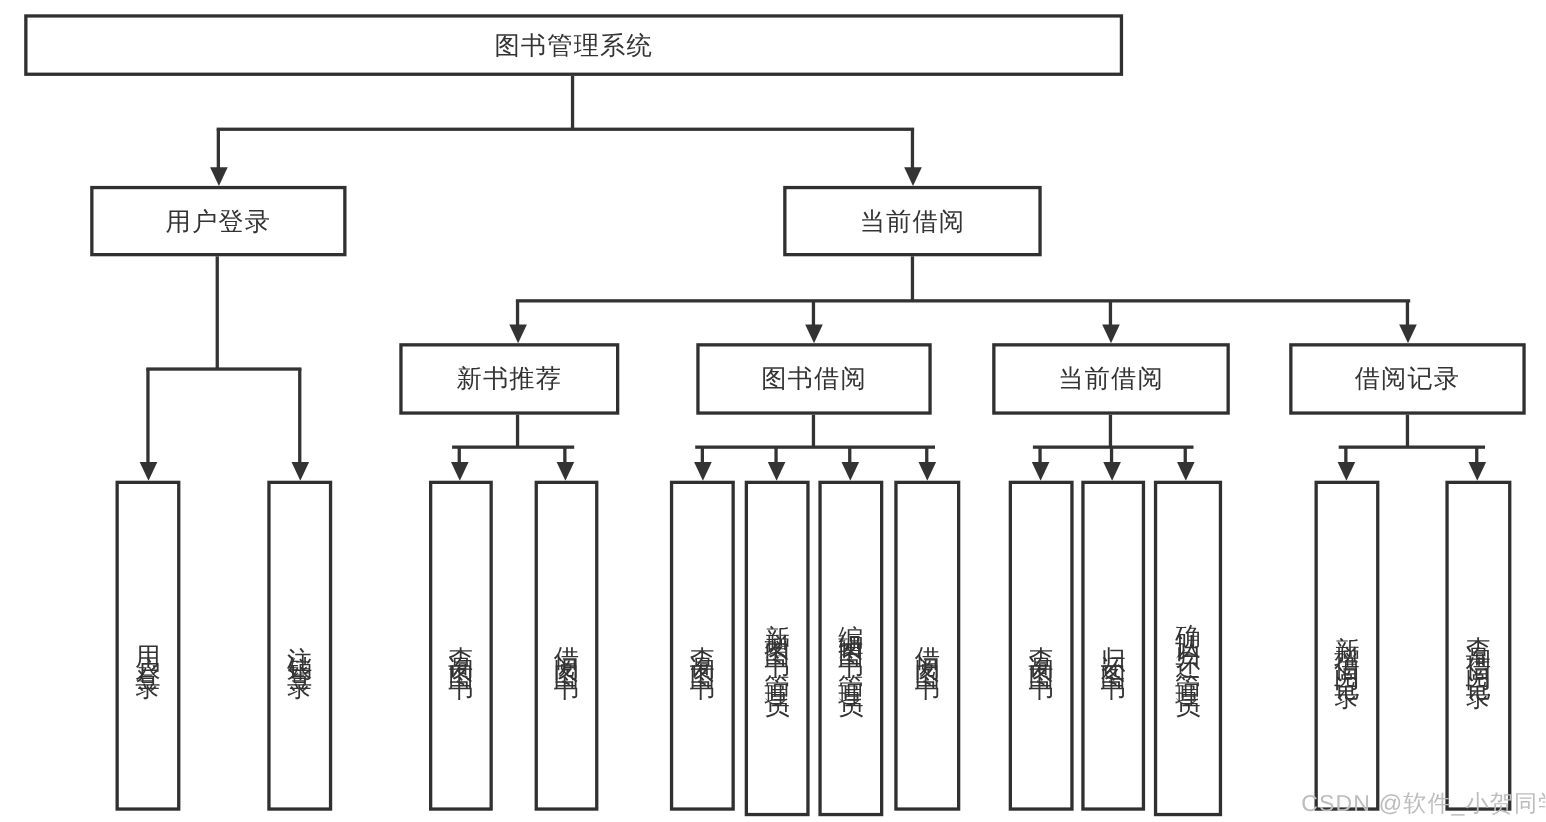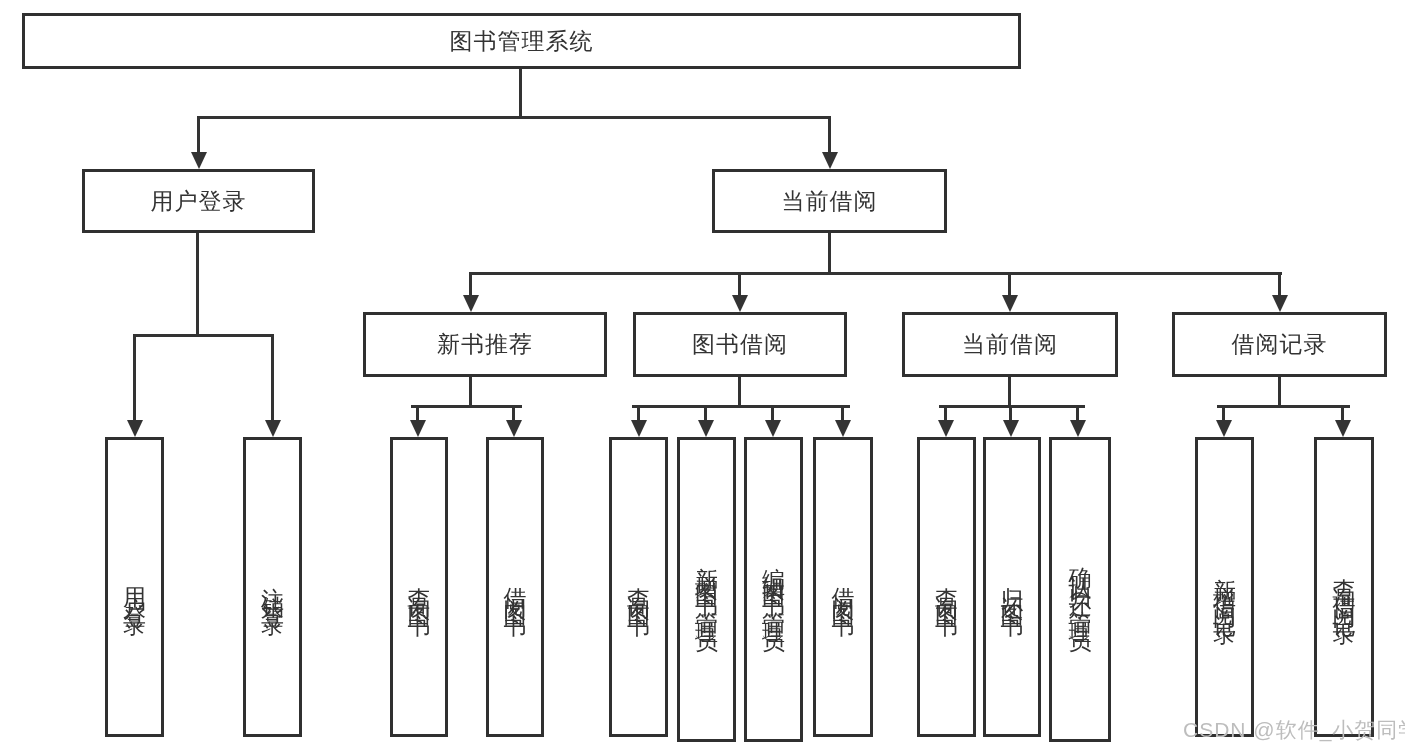--- a/index.html
+++ b/index.html
@@ -56,21 +56,21 @@
   <div class="arrow" style="left:133px;top:335px;height:86px"></div>
   <div class="arrow" style="left:271px;top:335px;height:86px"></div>
 
   <div class="vline" style="left:828px;top:233px;height:40px"></div>
   <div class="hline" style="left:469px;top:272px;width:813px"></div>
   <div class="arrow" style="left:469px;top:273px;height:23px"></div>
   <div class="arrow" style="left:738px;top:273px;height:23px"></div>
   <div class="arrow" style="left:1008px;top:273px;height:23px"></div>
   <div class="arrow" style="left:1278px;top:273px;height:23px"></div>
 
-  <div class="node hnode" style="left:363px;top:312px;width:244px;height:65px">
+  <div class="node hnode" style="left:363px;top:312px;width:200px;height:65px">
     <span>新书推荐</span>
   </div>
   <div class="node hnode" style="left:902px;top:312px;width:216px;height:65px">
     <span>当前借阅</span>
   </div>
   <div class="node hnode" style="left:633px;top:312px;width:214px;height:65px">
     <span>图书借阅</span>
   </div>
   <div class="node hnode" style="left:1172px;top:312px;width:215px;height:65px">
     <span>借阅记录</span>

